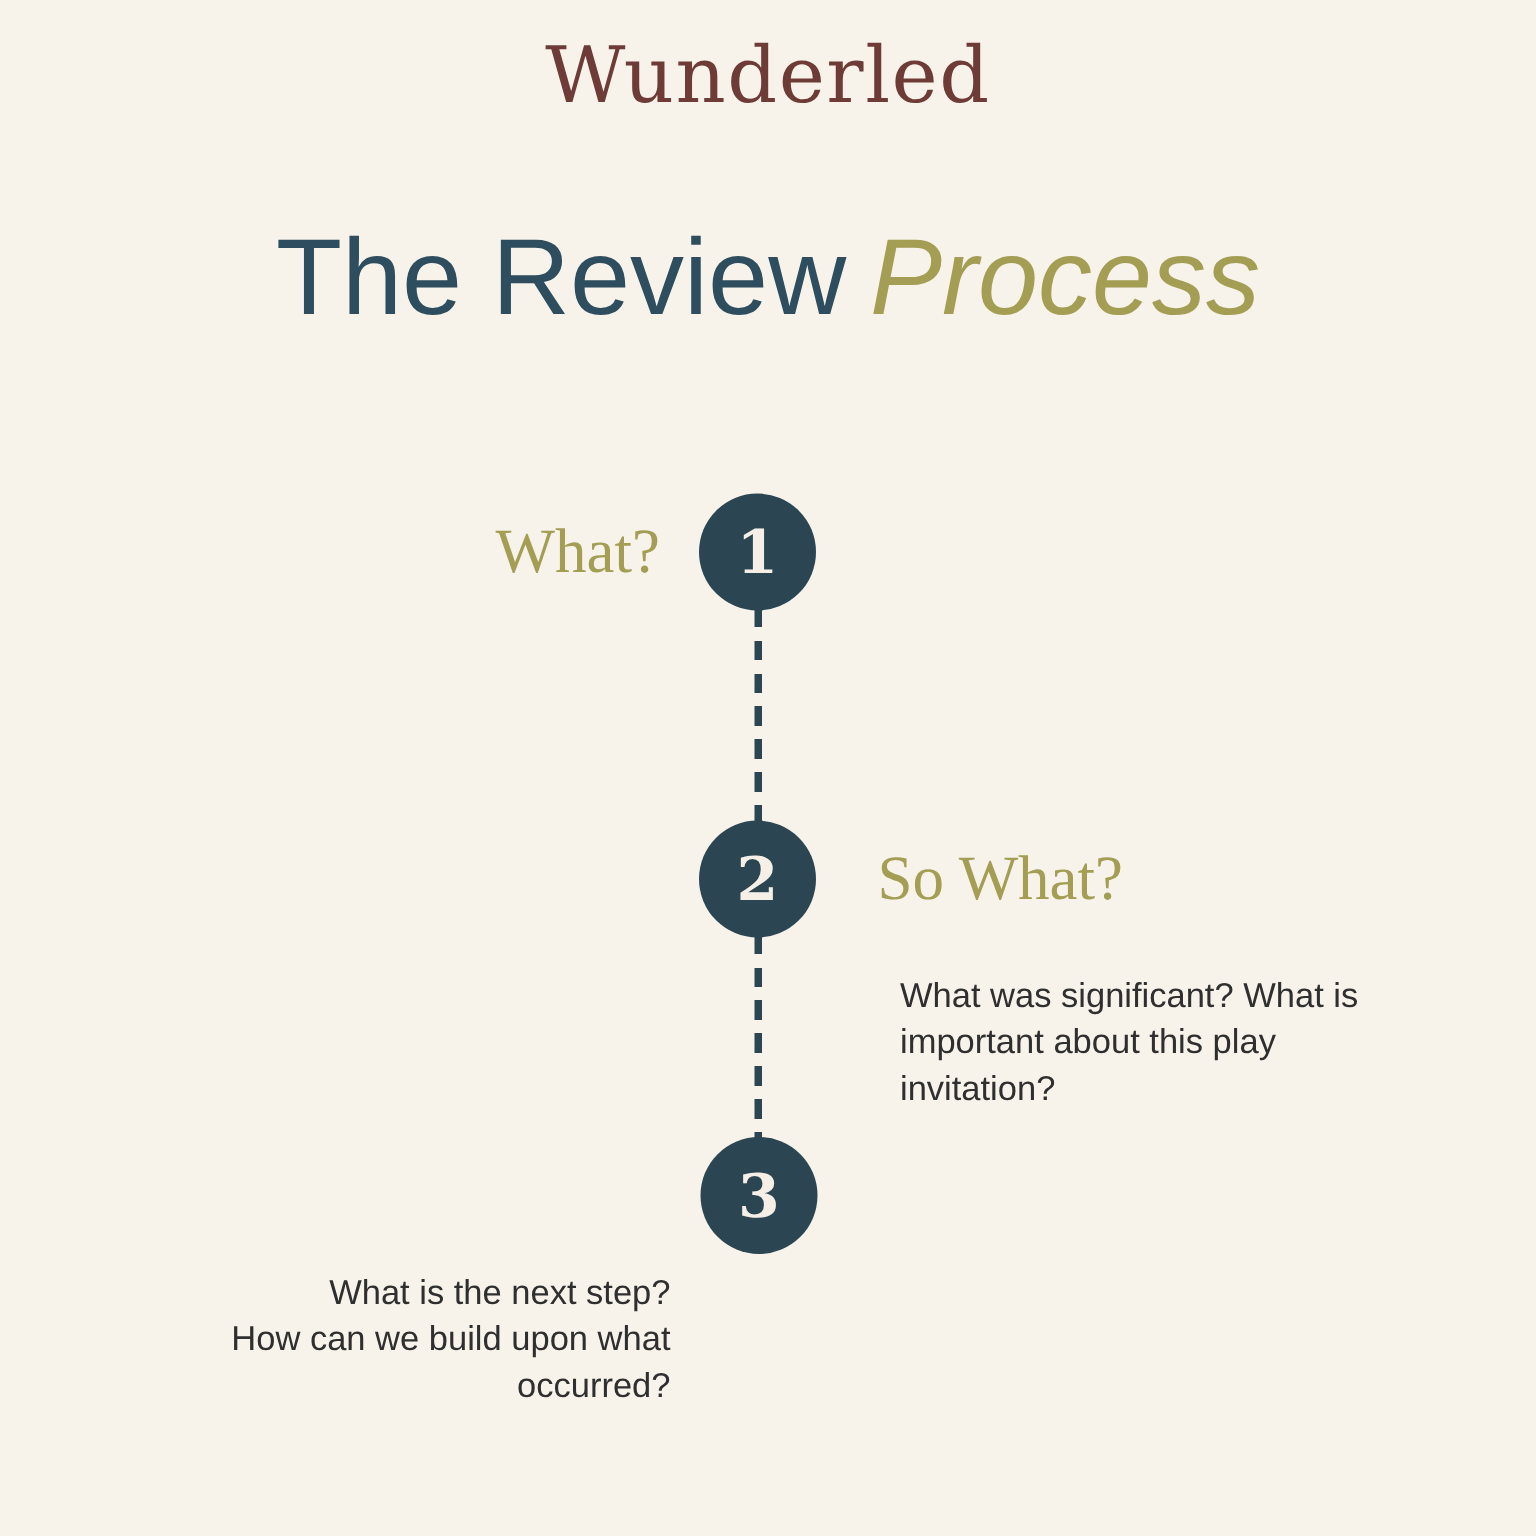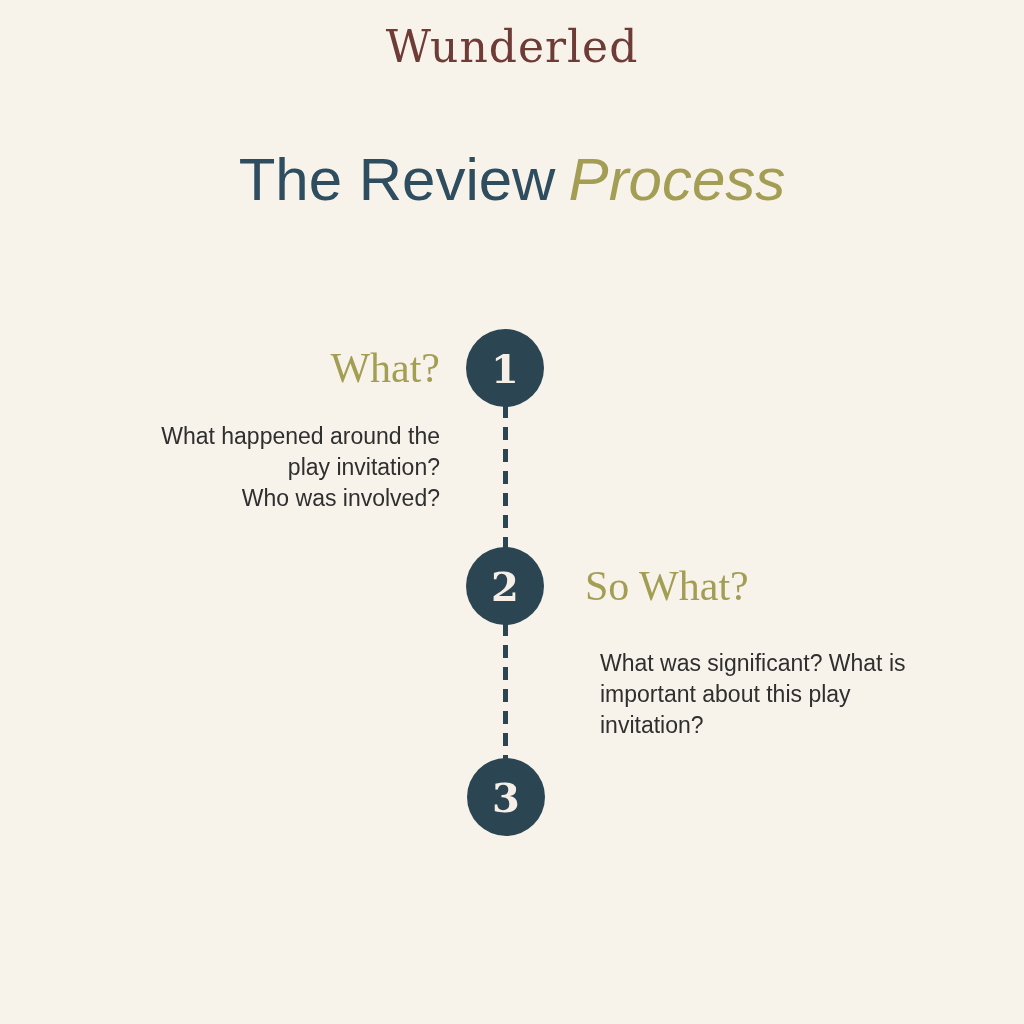--- a/index.html
+++ b/index.html
@@ -13,34 +13,34 @@
   }
 
   
   .logo {
     position: absolute;
     top: 24px;
     left: 0;
     width: 100%;
     text-align: center;
     font-family: "DejaVu Serif", serif;
-    font-size: 44px;
+    font-size: 52px;
     line-height: 1.05;
     color: #6e3b37;
     letter-spacing: 1px;
   }
 
   
   .title {
     position: absolute;
     top: 148px;
     left: 0;
     width: 100%;
     text-align: center;
-    font-size: 60px;
+    font-size: 72px;
     line-height: 1.05;
     font-weight: 400;
     white-space: nowrap;
   }
   .title-main { color: #2e4d5e; }
   .title-accent { color: #a39e53; font-style: italic; margin-left: 0.22em; }
 
   
   .node {
     position: absolute;
@@ -122,30 +122,30 @@
     <span class="title-main">The Review</span><span class="title-accent">Process</span>
   </h1>
 
   <div class="connector connector-1"></div>
   <div class="connector connector-2"></div>
 
   <div class="node node-1">
     <span>1</span>
   </div>
   <div class="step-label step-label-1">What?</div>
-  <div class="step-body step-body-1">What happened around the
-play invitation?
-Who was involved?</div>
 
   <div class="node node-2">
     <span>2</span>
   </div>
   <div class="step-label step-label-2">So What?</div>
   <div class="step-body step-body-2">What was significant? What is
 important about this play
 invitation?</div>
 
   <div class="node node-3">
     <span>3</span>
   </div>
+  <div class="step-body step-body-3">What is the next step?
+How can we build upon what
+occurred?</div>
 
 
 </div>
 
 </body></html>

